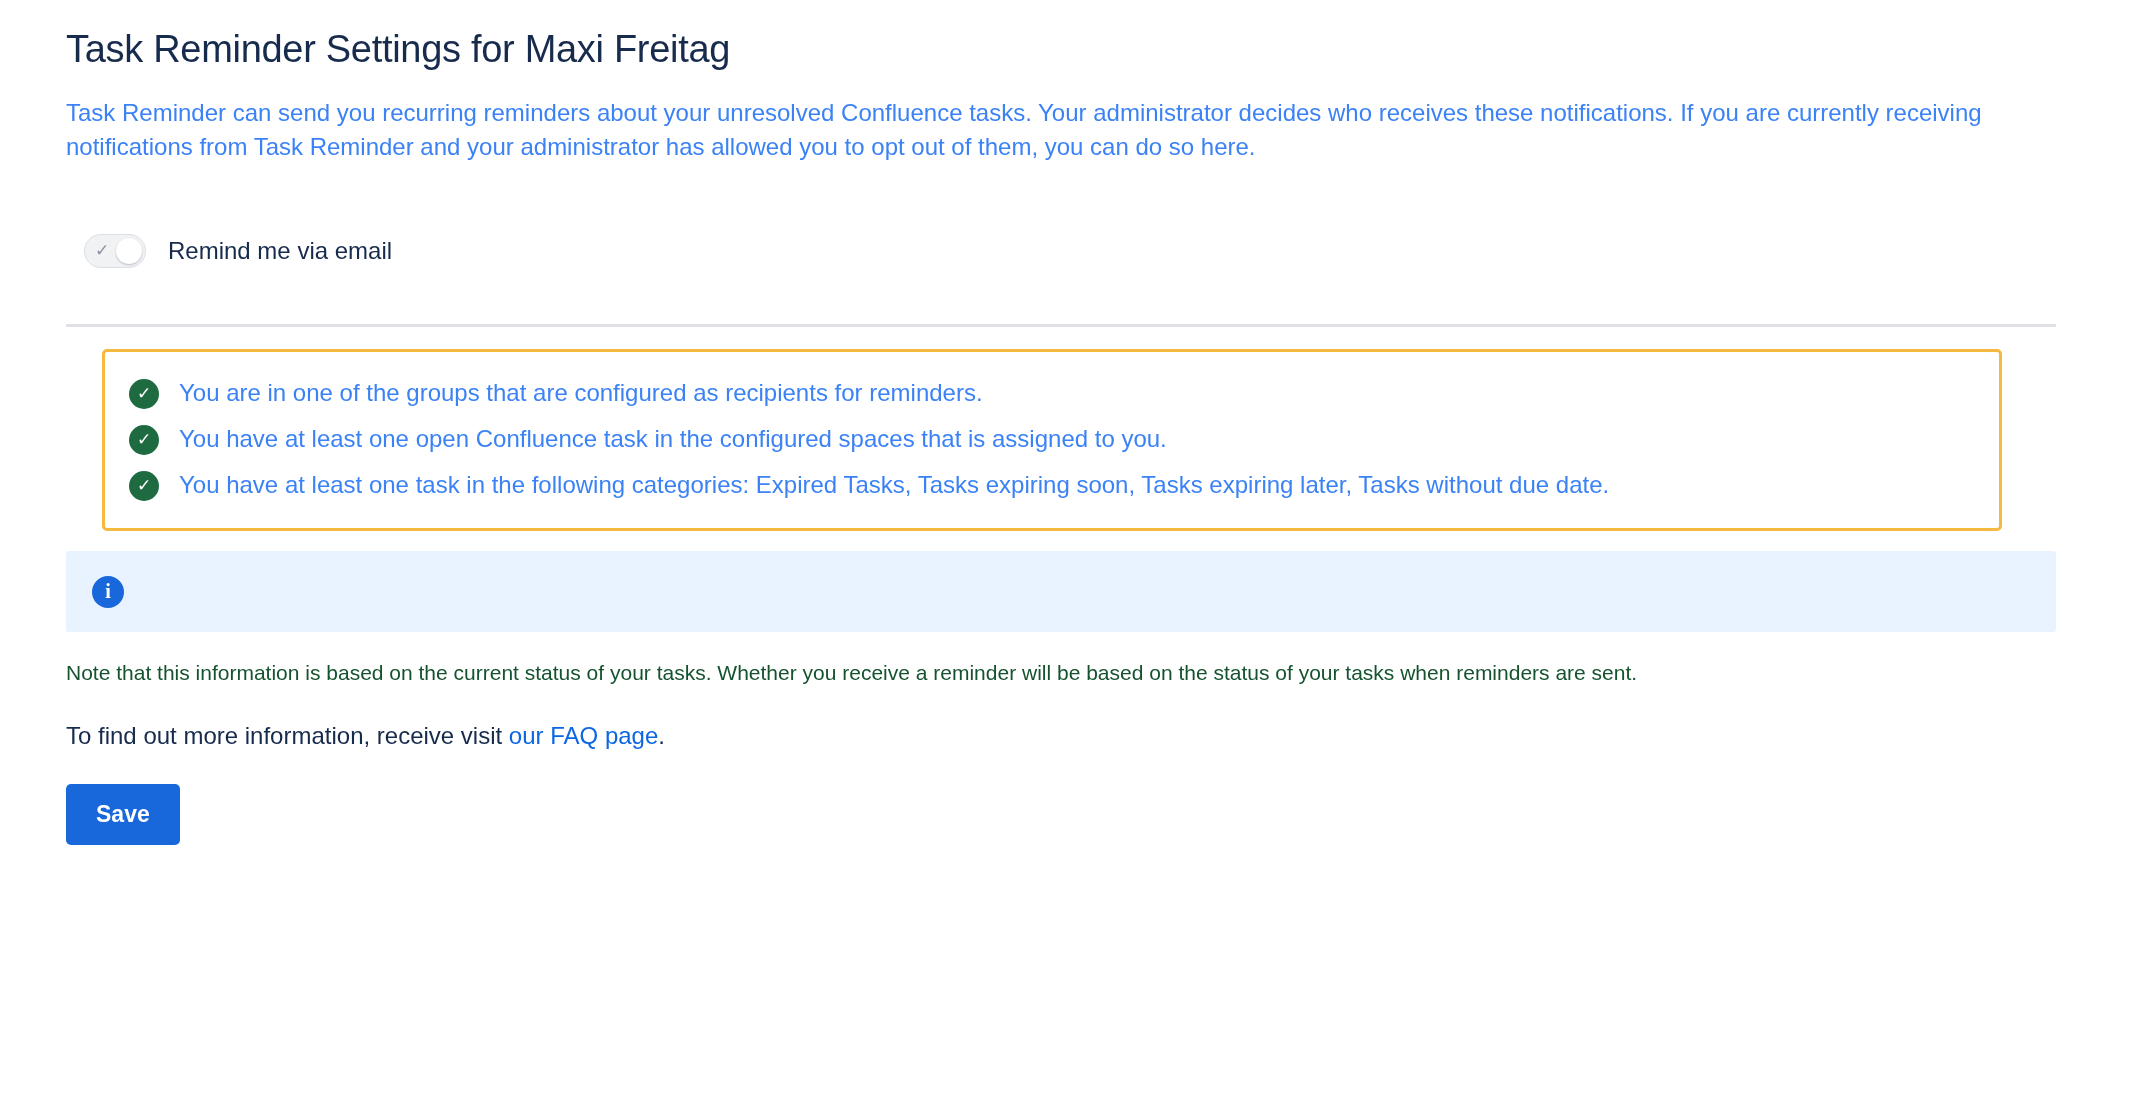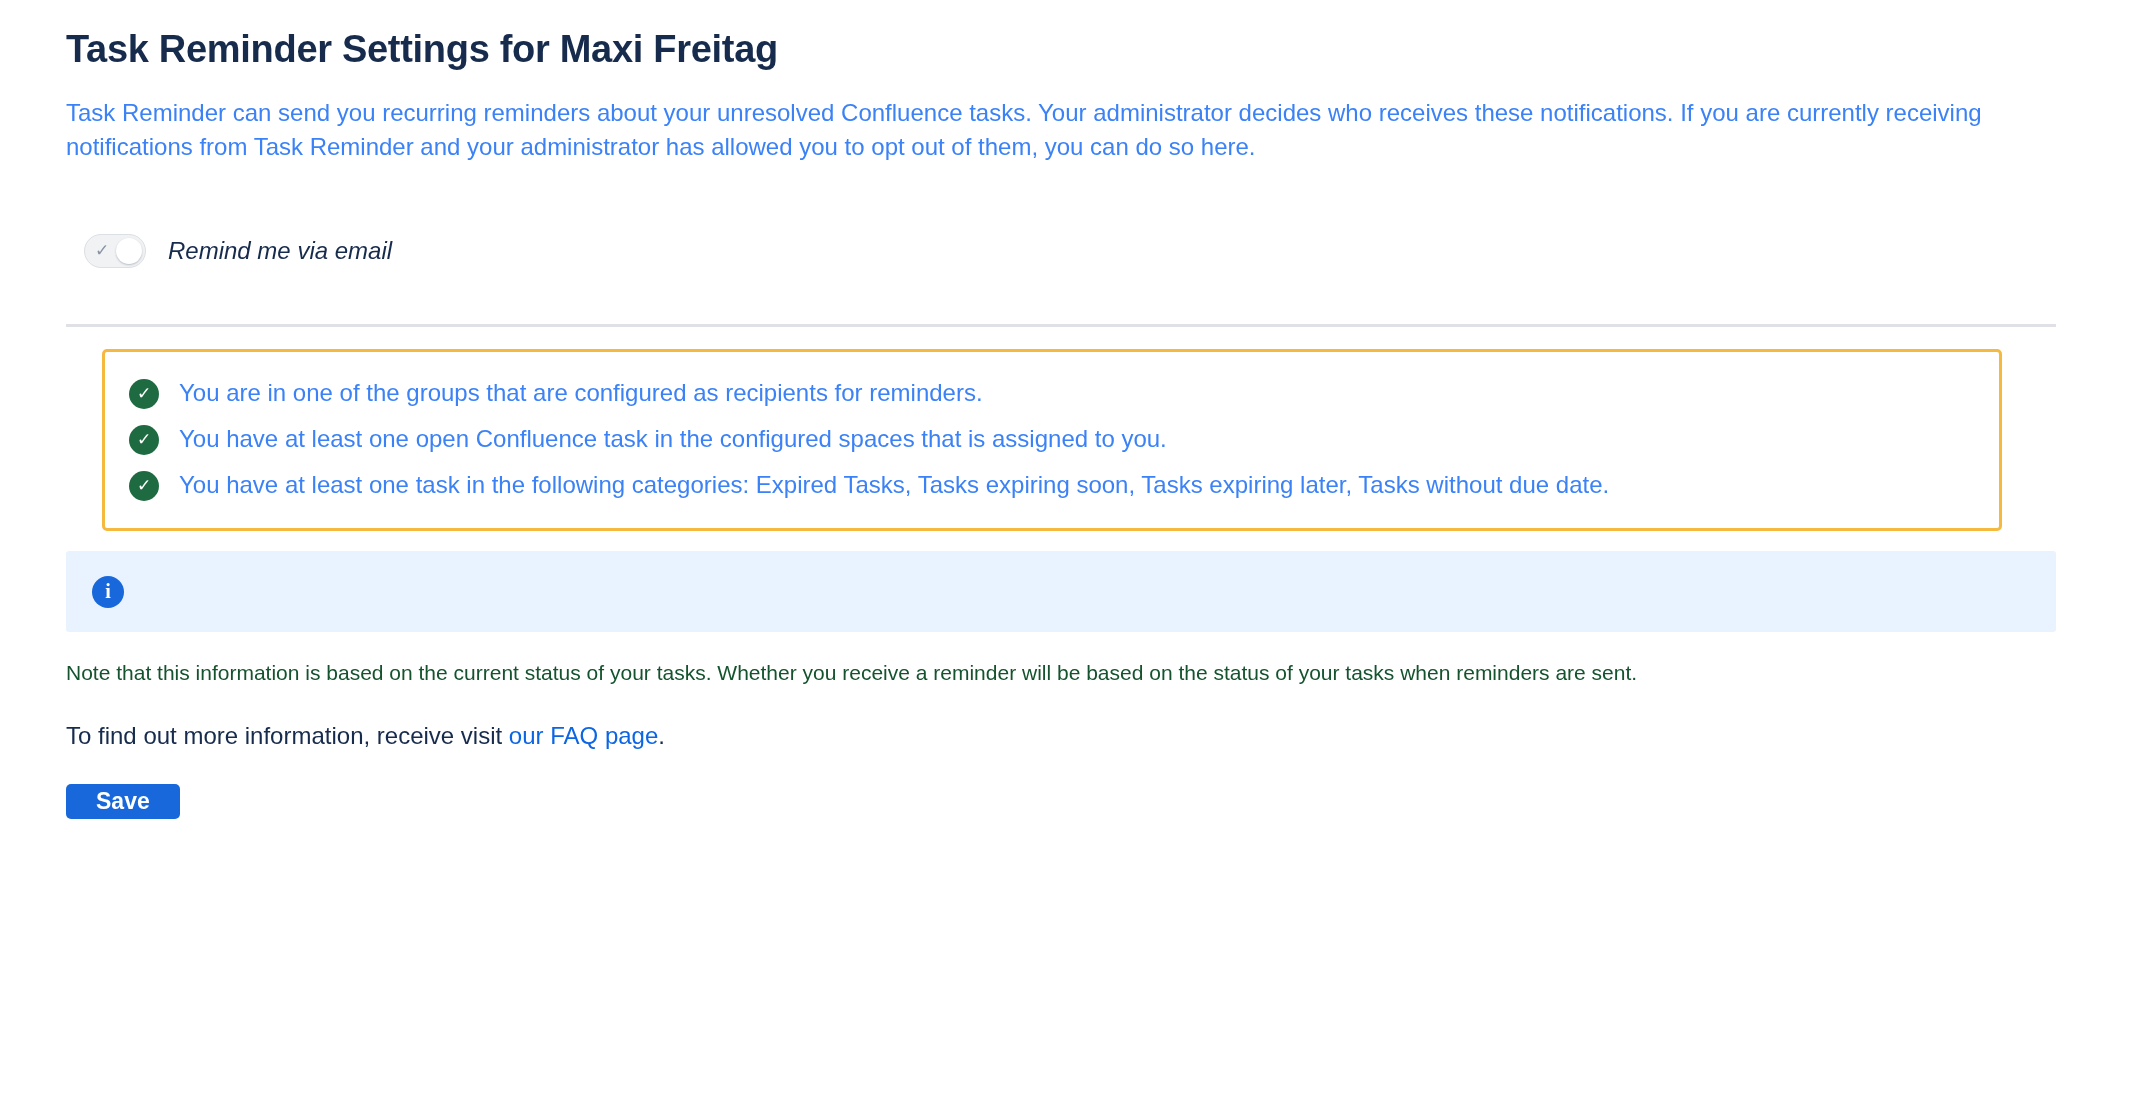--- a/index.html
+++ b/index.html
@@ -15,21 +15,21 @@
     height: 1114px;
     overflow: hidden;
   }
   .page {
     padding: 26px 64px 0 66px;
     width: 2144px;
   }
   .page-title {
     font-size: 38px;
     line-height: 1.25;
-    font-weight: bold;
+    font-weight: normal;
     color: #172b4d;
     letter-spacing: -0.3px;
     margin: 0 0 22px 0;
   }
   .intro {
     font-size: 24px;
     line-height: 1.42;
     color: #3b82f6;
     max-width: 1990px;
     margin: 0 0 14px 0;
@@ -87,21 +87,20 @@
     position: absolute;
     left: 10px;
     top: 7px;
     color: #8993a4;
     font-size: 17px;
     line-height: 1;
   }
   .toggle-label {
     font-size: 24px;
     color: #172b4d;
-    font-style: italic;
   }
   .divider {
     height: 3px;
     background: #dfe1e6;
     width: 1990px;
     margin: 56px 0 0 0;
   }
   .checklist {
     border: 3px solid #f5b940;
     border-radius: 5px;
@@ -185,21 +184,21 @@
   }
   .save-button {
     margin-top: 30px;
     background: #1868db;
     color: #ffffff;
     border: none;
     border-radius: 5px;
     font-size: 23px;
     font-weight: bold;
     font-family: "Liberation Sans", sans-serif;
-    padding: 4px 30px;
+    padding: 17px 30px;
     cursor: pointer;
   }
 </style>
 </head>
 <body>
 
 <div class="page">
 
   <h1 class="page-title">Task Reminder Settings for Maxi Freitag</h1>
 

